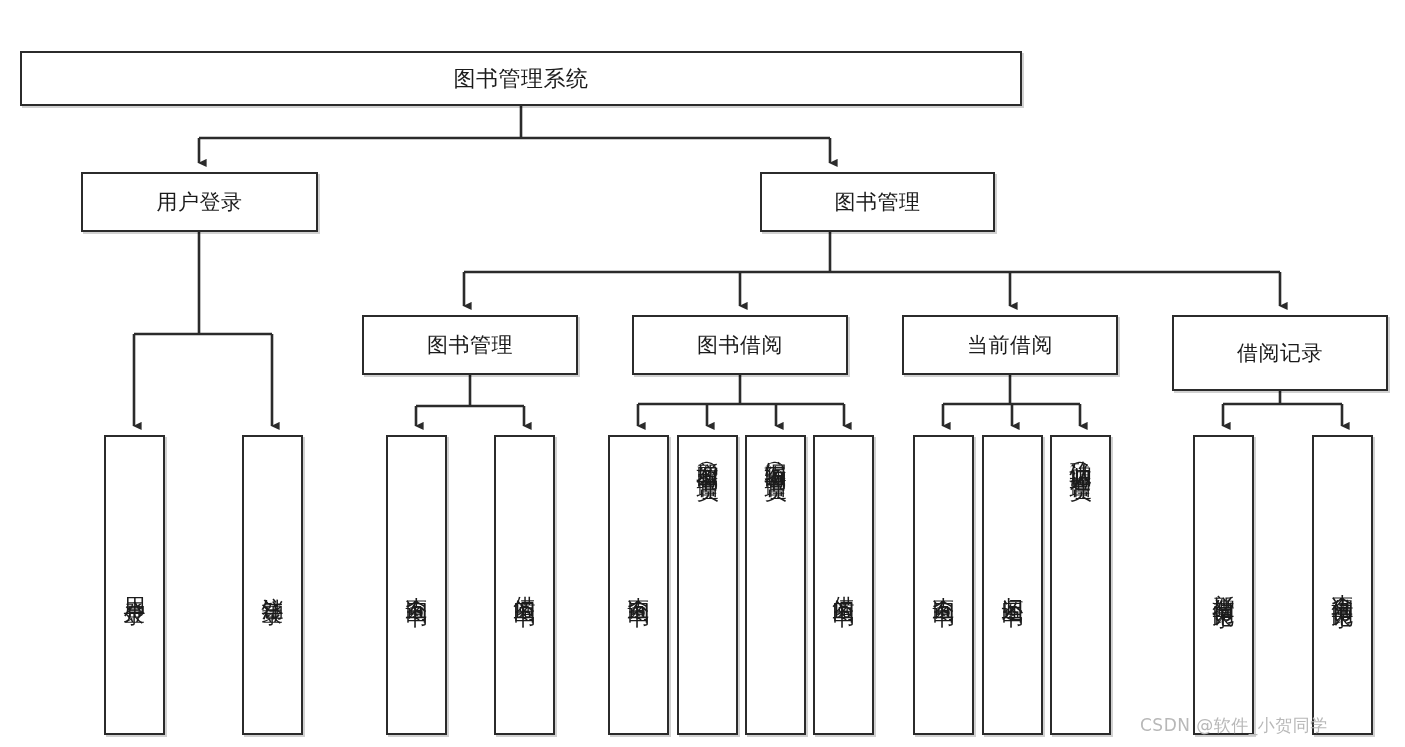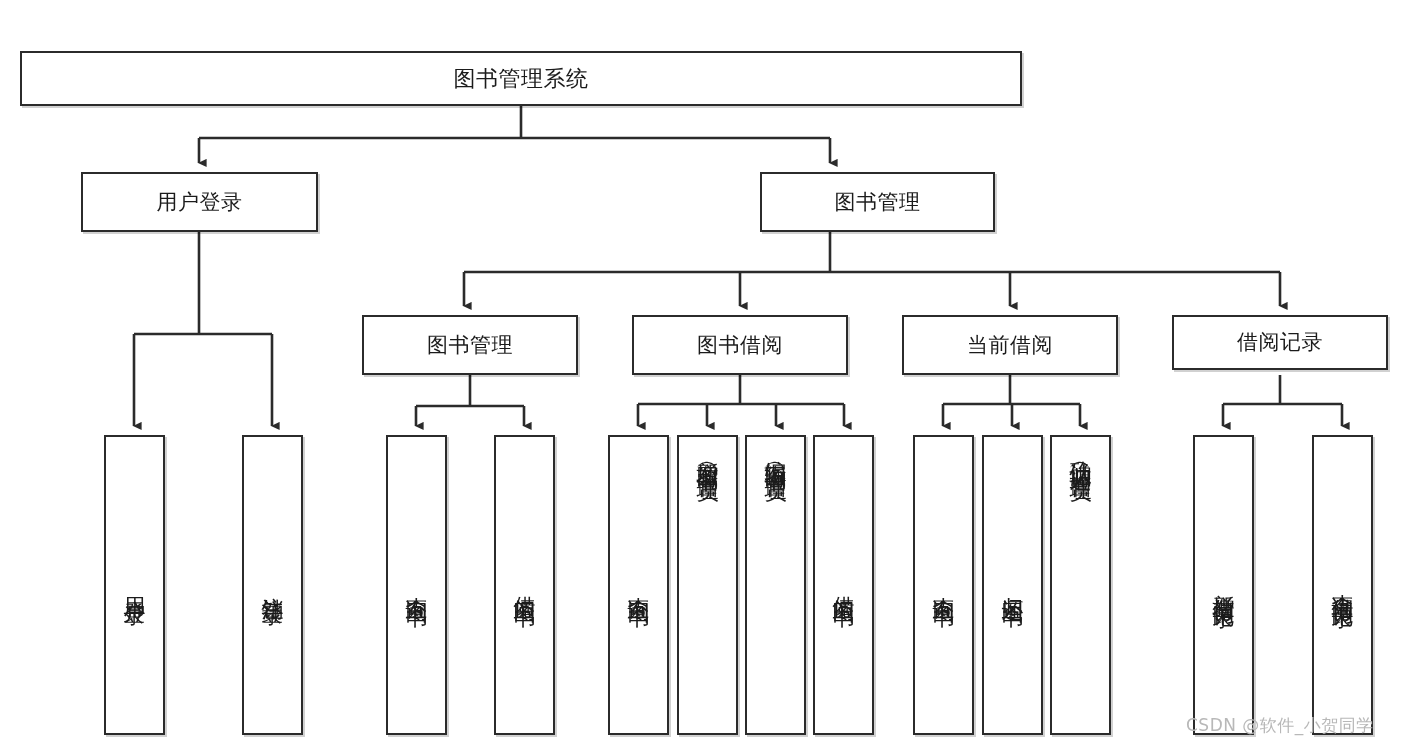--- a/index.html
+++ b/index.html
@@ -63,21 +63,21 @@
     line-height: 1.0;
     letter-spacing: 3px;
     white-space: nowrap;
   }
   .node.vert.centered {
     align-items: center;
     padding-top: 0;
   }
   .watermark {
     position: absolute;
-    left: 1186px;
+    left: 1140px;
     top: 714px;
     font-size: 17px;
     color: #b8b8b8;
     letter-spacing: 0.5px;
     white-space: nowrap;
     z-index: 3;
     pointer-events: none;
   }
 </style>
 </head>
@@ -149,21 +149,21 @@
 
   <div class="node horiz" style="left:362px; top:315px; width:216px; height:60px;">
     <span class="node-label">图书管理</span>
   </div>
   <div class="node horiz" style="left:902px; top:315px; width:216px; height:60px;">
     <span class="node-label">当前借阅</span>
   </div>
   <div class="node horiz" style="left:632px; top:315px; width:216px; height:60px;">
     <span class="node-label">图书借阅</span>
   </div>
-  <div class="node horiz" style="left:1172px; top:315px; width:216px; height:55px;">
+  <div class="node horiz" style="left:1172px; top:315px; width:216px; height:76px;">
     <span class="node-label">借阅记录</span>
   </div>
 
   <div class="node vert centered" style="left:104px; top:435px; width:61px; height:300px;">
     <span class="node-label">用户登录</span>
   </div>
   <div class="node vert centered" style="left:242px; top:435px; width:61px; height:300px;">
     <span class="node-label">注销登录</span>
   </div>
 

